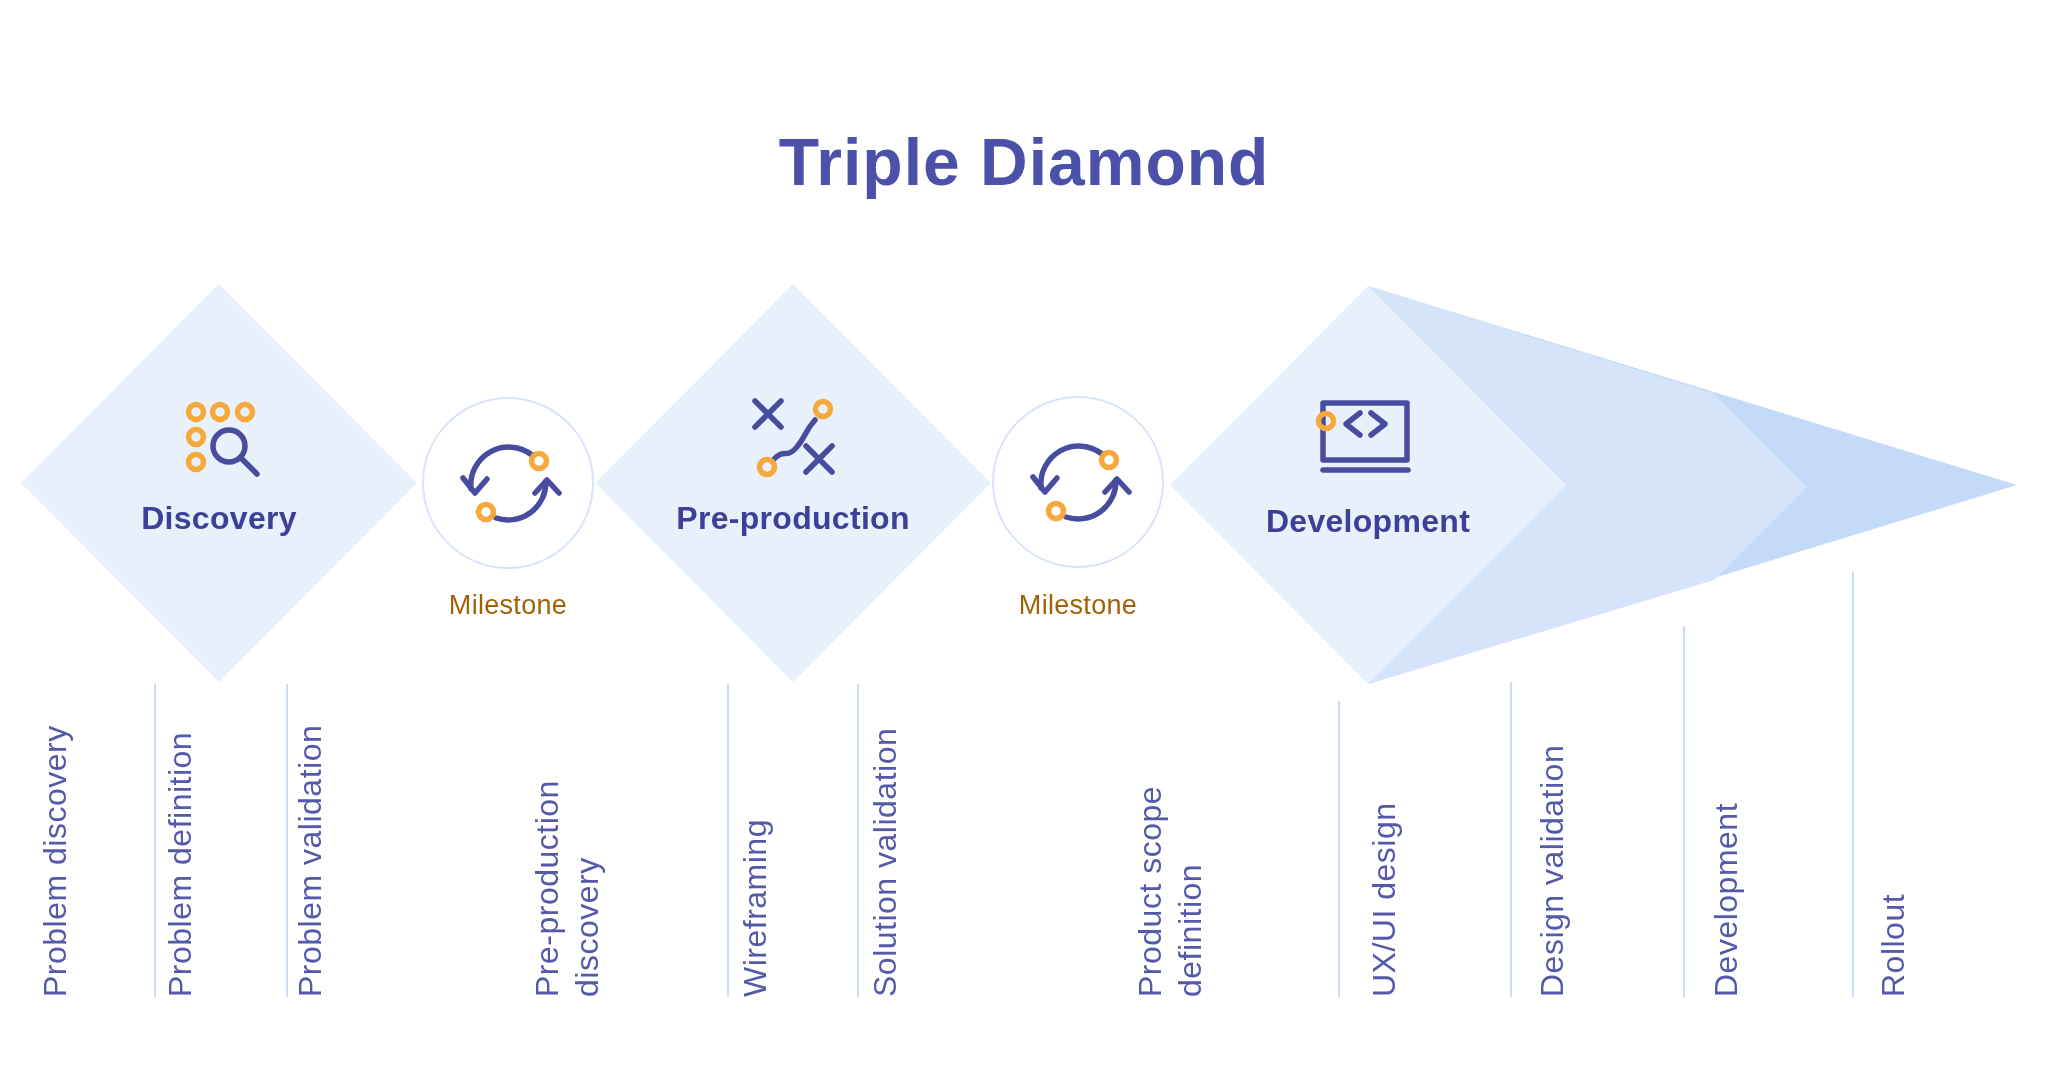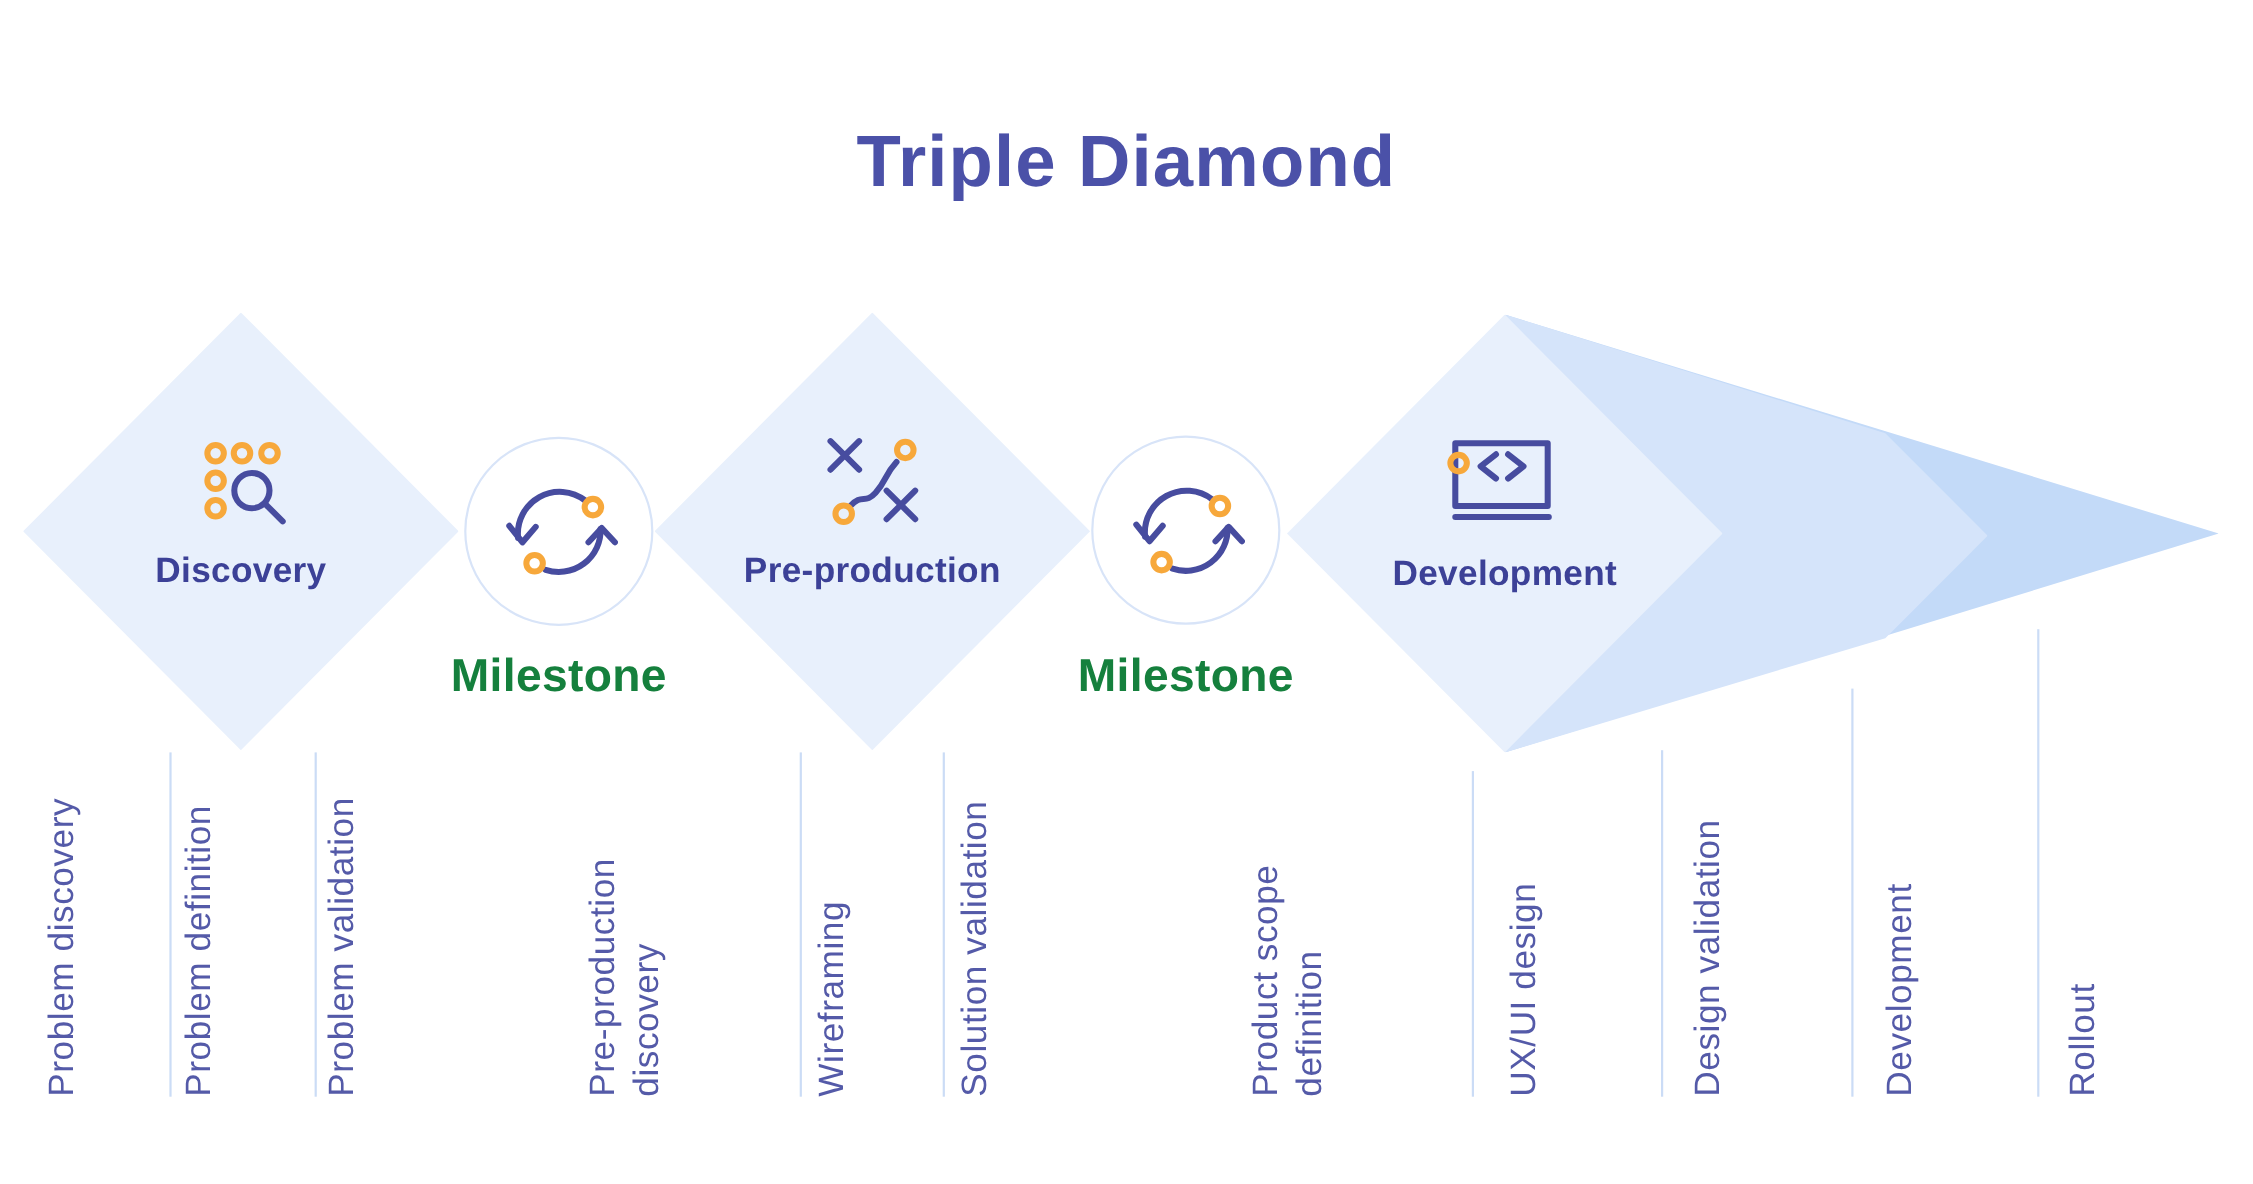--- a/index.html
+++ b/index.html
@@ -1,32 +1,32 @@
 <!DOCTYPE html>
 <html><head>
 <meta charset="utf-8">
 <style>
   html,body{margin:0;padding:0;background:#fff;}
   #canvas{position:relative;width:2048px;height:1076px;overflow:hidden;background:#ffffff;
           font-family:"Liberation Sans","DejaVu Sans",sans-serif;}
-  .title{position:absolute;top:108px;left:0;width:2048px;text-align:center;
+  .title{position:absolute;top:124px;left:0;width:2048px;text-align:center;
          font-size:66px;font-weight:bold;letter-spacing:1px;color:#4B51A8;}
   .shape{position:absolute;}
   .diamond{width:396px;height:398px;background:#E8F0FC;
            clip-path:polygon(50% 0,100% 50%,50% 100%,0 50%);}
   .arrow-big{left:1368px;top:286px;width:649px;height:398px;background:#C3DAF8;
              clip-path:polygon(0 0,100% 50%,0 100%);}
   .arrow-chevron{left:1368px;top:286px;width:439px;height:398px;background:#D5E4FA;
              clip-path:polygon(0 0,78.8% 27.1%,100% 50.5%,78.8% 73.9%,0 100%);}
   .mcircle{position:absolute;width:172px;height:172px;border-radius:50%;
            background:#ffffff;border:2px solid #D8E4F8;box-sizing:border-box;}
   .stage-label{position:absolute;width:400px;text-align:center;font-size:32px;
                font-weight:bold;color:#3C4197;letter-spacing:0.3px;}
-  .milestone-label{position:absolute;width:300px;text-align:center;font-size:42px;
-               font-weight:bold;color:#15803d;letter-spacing:0.3px;}
+  .milestone-label{position:absolute;width:300px;text-align:center;font-size:27px;
+               font-weight:normal;color:#a16207;letter-spacing:0.3px;}
   .divider{position:absolute;width:2px;background:#CBDCF6;}
   .vlabel{position:absolute;bottom:79px;transform:rotate(-90deg);
           transform-origin:left bottom;white-space:nowrap;
           font-size:32px;line-height:40px;letter-spacing:0.5px;color:#545AA8;}
   svg{position:absolute;overflow:visible;}
   .p-stroke{stroke:#474C9F;stroke-width:5.5;fill:none;stroke-linecap:round;stroke-linejoin:round;}
   .o-stroke{stroke:#F7A83B;stroke-width:5.5;fill:none;}
 </style>
 </head>
 <body>

